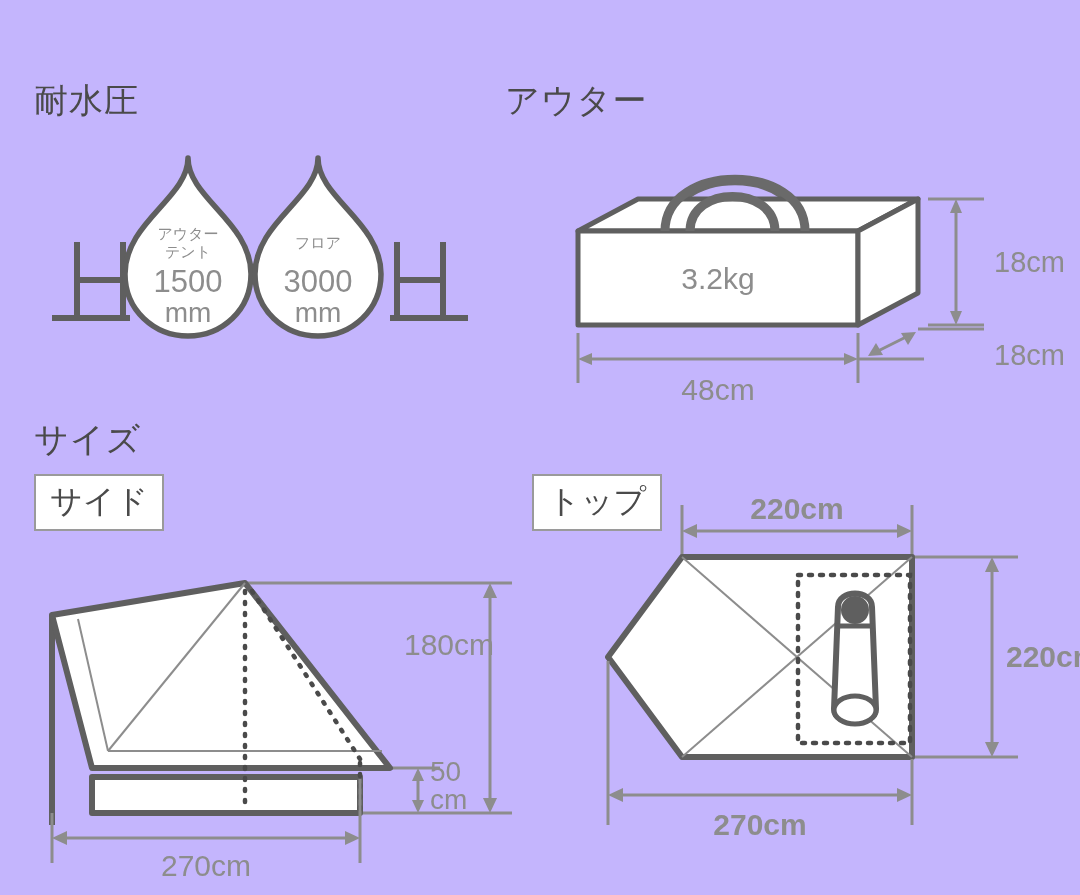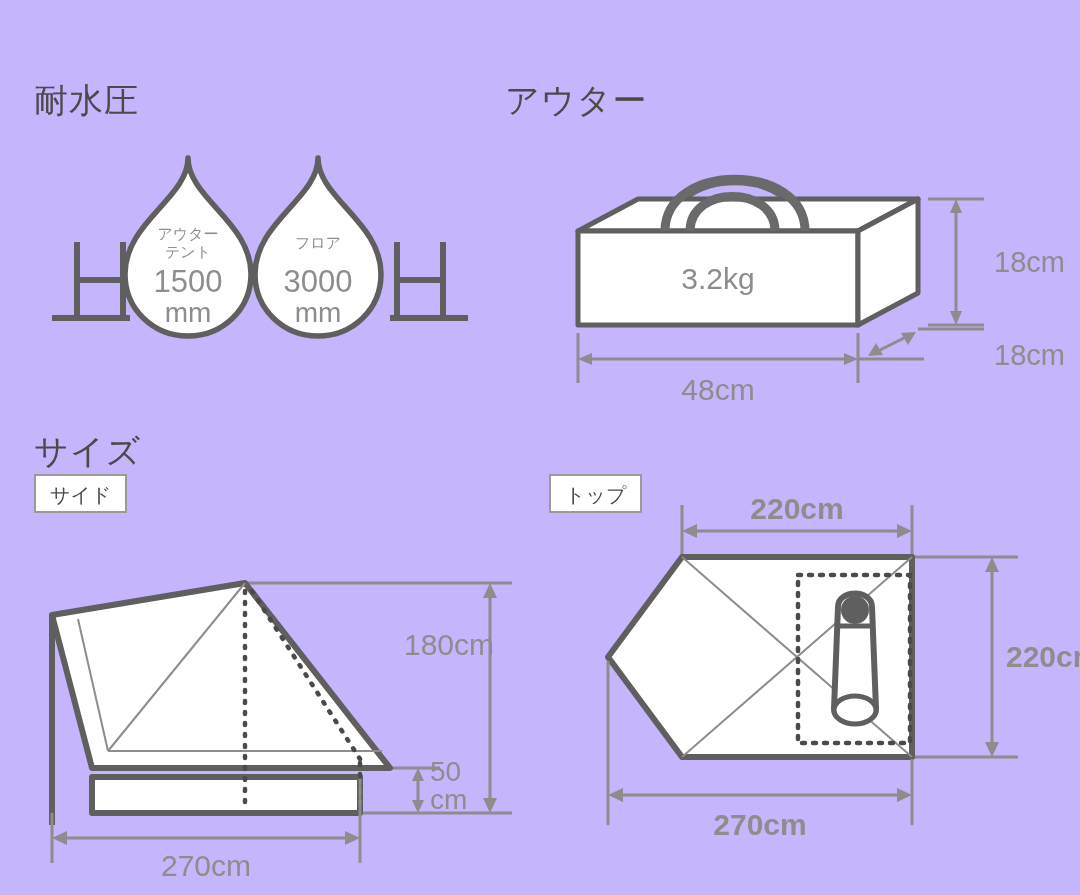--- a/index.html
+++ b/index.html
@@ -27,23 +27,23 @@
     color: #4a4a4a;
     letter-spacing: 1px;
     white-space: nowrap;
     line-height: 1;
   }
 
   .view-tag {
     position: absolute;
     border: 2px solid #9a9a9a;
     color: #4a4a4a;
-    font-size: 20px;
+    font-size: 32px;
     line-height: 1;
-    padding: 9px 14px 6px 14px;
+    padding: 9px 14px 12px 14px;
     background: #ffffff;
     white-space: nowrap;
   }
 
   svg { display: block; overflow: visible; }
 
   .dim-text {
     fill: #8d8d8d;
     font-family: "Liberation Sans", "DejaVu Sans", sans-serif;
   }
@@ -155,25 +155,25 @@
         <line x1="18" y1="196" x2="18" y2="246"></line>
         <line x1="298" y1="196" x2="298" y2="246"></line>
         <line x1="26" y1="222" x2="290" y2="222"></line>
         <path d="M 18 222 L 32 216 L 32 228 Z" fill="#8d8d8d" stroke="none"></path>
         <path d="M 298 222 L 284 216 L 284 228 Z" fill="#8d8d8d" stroke="none"></path>
       </g>
       <text class="dim-text" x="158" y="263" font-size="30" text-anchor="middle">48cm</text>
     </svg>
   </div>
 
-  <div class="section-heading" style="left:34px; top:434px;">サイズ</div>
+  <div class="section-heading" style="left:34px; top:422px;">サイズ</div>
 
   <div class="view-tag" style="left:34px; top:474px;">サイド</div>
 
-  <div class="view-tag" style="left:549px; top:474px;">トップ</div>
+  <div class="view-tag" style="left:532px; top:474px;">トップ</div>
 
   <div class="panel" style="left:30px; top:563px; width:500px; height:320px;">
     <svg width="500" height="320" viewBox="0 0 500 320" aria-hidden="true">
 
       <g stroke="#8d8d8d" stroke-width="3">
         <line x1="215" y1="20" x2="482" y2="20"></line>
         <line x1="355" y1="205" x2="410" y2="205"></line>
         <line x1="330" y1="250" x2="482" y2="250"></line>
       </g>
 

